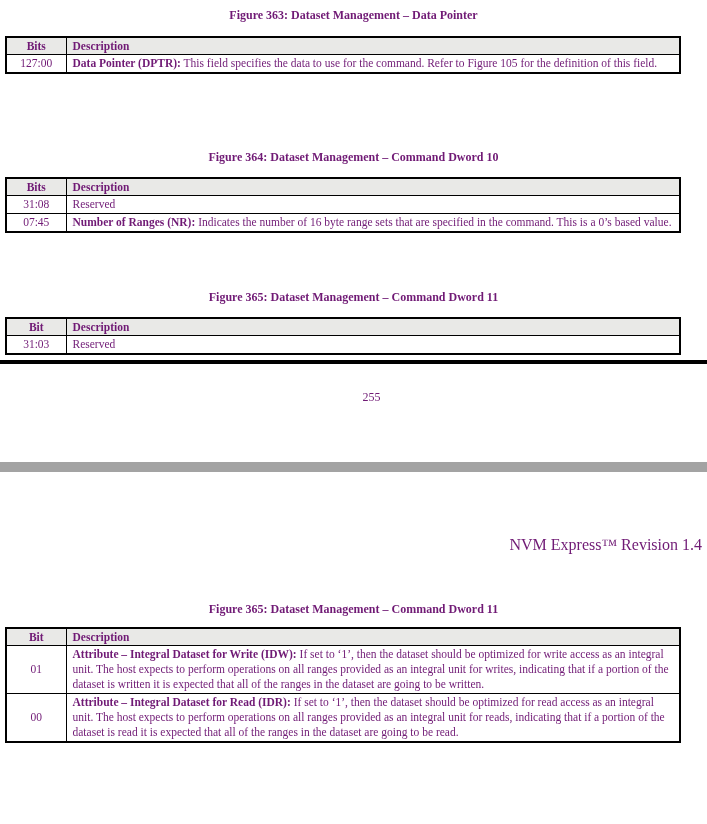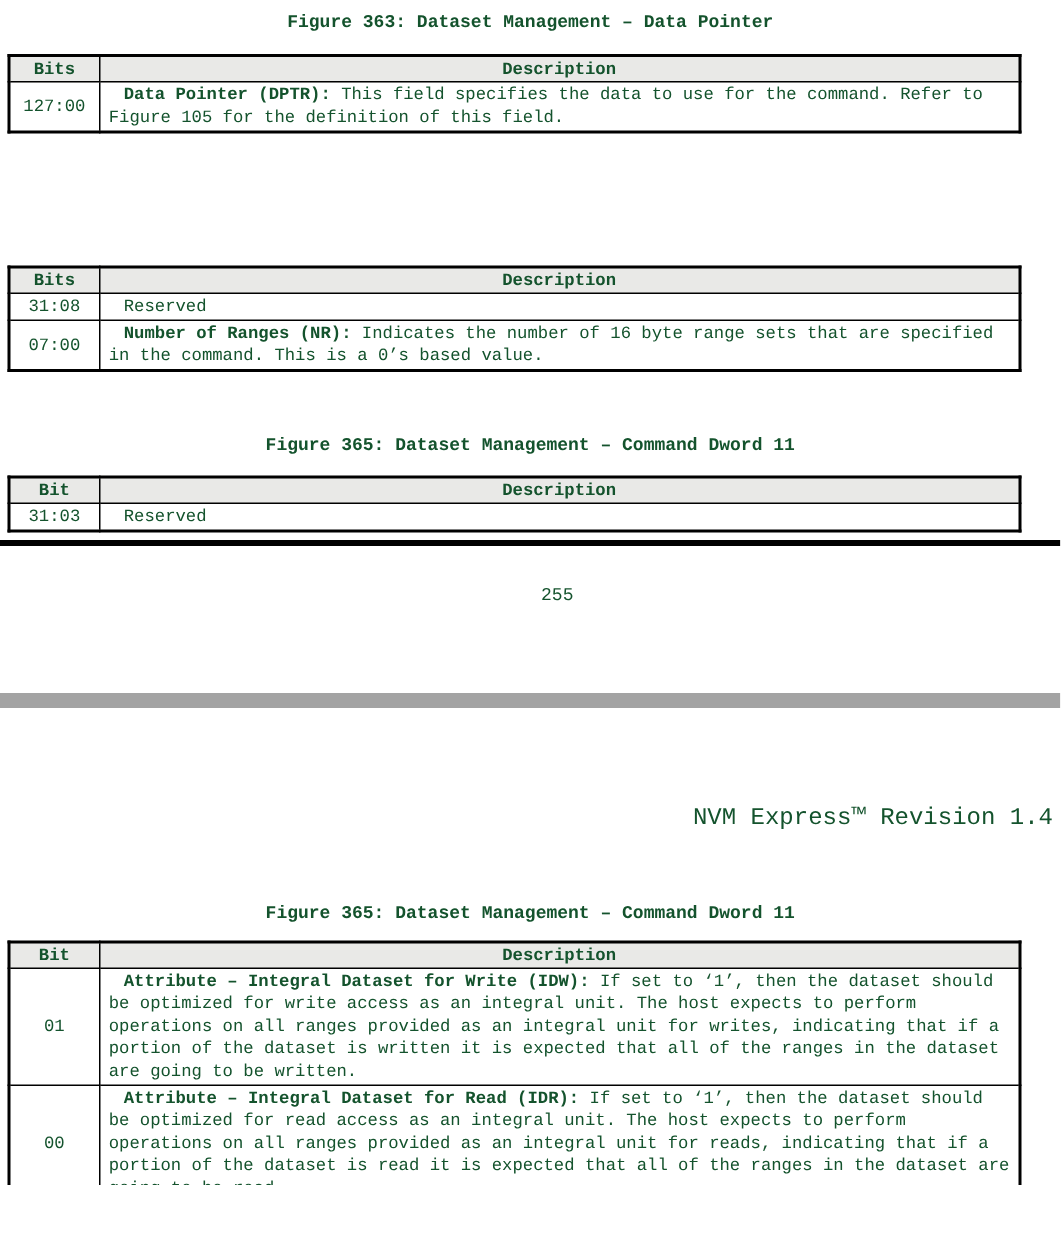--- a/index.html
+++ b/index.html
@@ -1,22 +1,22 @@
 <!DOCTYPE html>
 <html><head>
 <meta charset="utf-8">
 <style>
   html, body { margin: 0; padding: 0; background: #ffffff; }
   .page {
     position: relative;
     width: 707px;
     height: 790px;
     background: #ffffff;
-    font-family: Liberation Mono, monospace;
-    color: #14532d;
+    font-family: Liberation Serif, serif;
+    color: #701a75;
     overflow: hidden;
   }
   .fig-title {
     position: absolute;
     left: 0; right: 0;
     text-align: center;
     font-size: 12px;
     font-weight: bold;
     white-space: nowrap;
   }
@@ -33,26 +33,26 @@
   table.spec-table col.c-bits { width: 60px; }
   table.spec-table th, table.spec-table td {
     border: 1px solid #000;
     padding: 0 6px;
     vertical-align: middle;
   }
   table.spec-table th {
     background: #e9e9e7;
     font-weight: bold;
     height: 16px;
-    text-align: center;
+    text-align: left;
   }
   table.spec-table th.bits-h { text-align: center; }
   table.spec-table td.bits-c { text-align: center; }
   table.spec-table td.desc-c { text-align: left; padding-top: 1px; padding-bottom: 1px; }
-  .bold-label { font-weight: bold; margin-left: 10px; }
+  .bold-label { font-weight: bold; }
   .footer-rule {
     position: absolute;
     left: 0;
     width: 707px;
     height: 4px;
     background: #000;
   }
   .page-number {
     position: absolute;
     left: 0; right: 0;
@@ -94,39 +94,40 @@
     </tr>
     <tr>
       <td class="bits-c">127:00</td>
       <td class="desc-c">
         <span class="bold-label">Data Pointer (DPTR):</span><span> This field specifies the data to use for the command. Refer to Figure 105 for the definition of this field.</span>
       </td>
     </tr>
   </tbody>
     </table>
 
+  <div class="fig-title" style="top:150px;">Figure 364: Dataset Management – Command Dword 10</div>
 
   <table class="spec-table" style="top:177px;">
     <colgroup>
         <col class="c-bits">
         <col>
       </colgroup>
     <tbody>
         <tr>
       <th class="bits-h">Bits</th>
       <th>Description</th>
     </tr>
     <tr>
       <td class="bits-c">31:08</td>
       <td class="desc-c">
         <span class="bold-label"></span><span>Reserved</span>
       </td>
     </tr>
     <tr>
-      <td class="bits-c">07:00</td>
+      <td class="bits-c">07:45</td>
       <td class="desc-c">
         <span class="bold-label">Number of Ranges (NR):</span><span> Indicates the number of 16 byte range sets that are specified in the command. This is a 0’s based value.</span>
       </td>
     </tr>
   </tbody>
     </table>
 
   <div class="fig-title" style="top:290px;">Figure 365: Dataset Management – Command Dword 11</div>
 
   <table class="spec-table" style="top:317px;">

